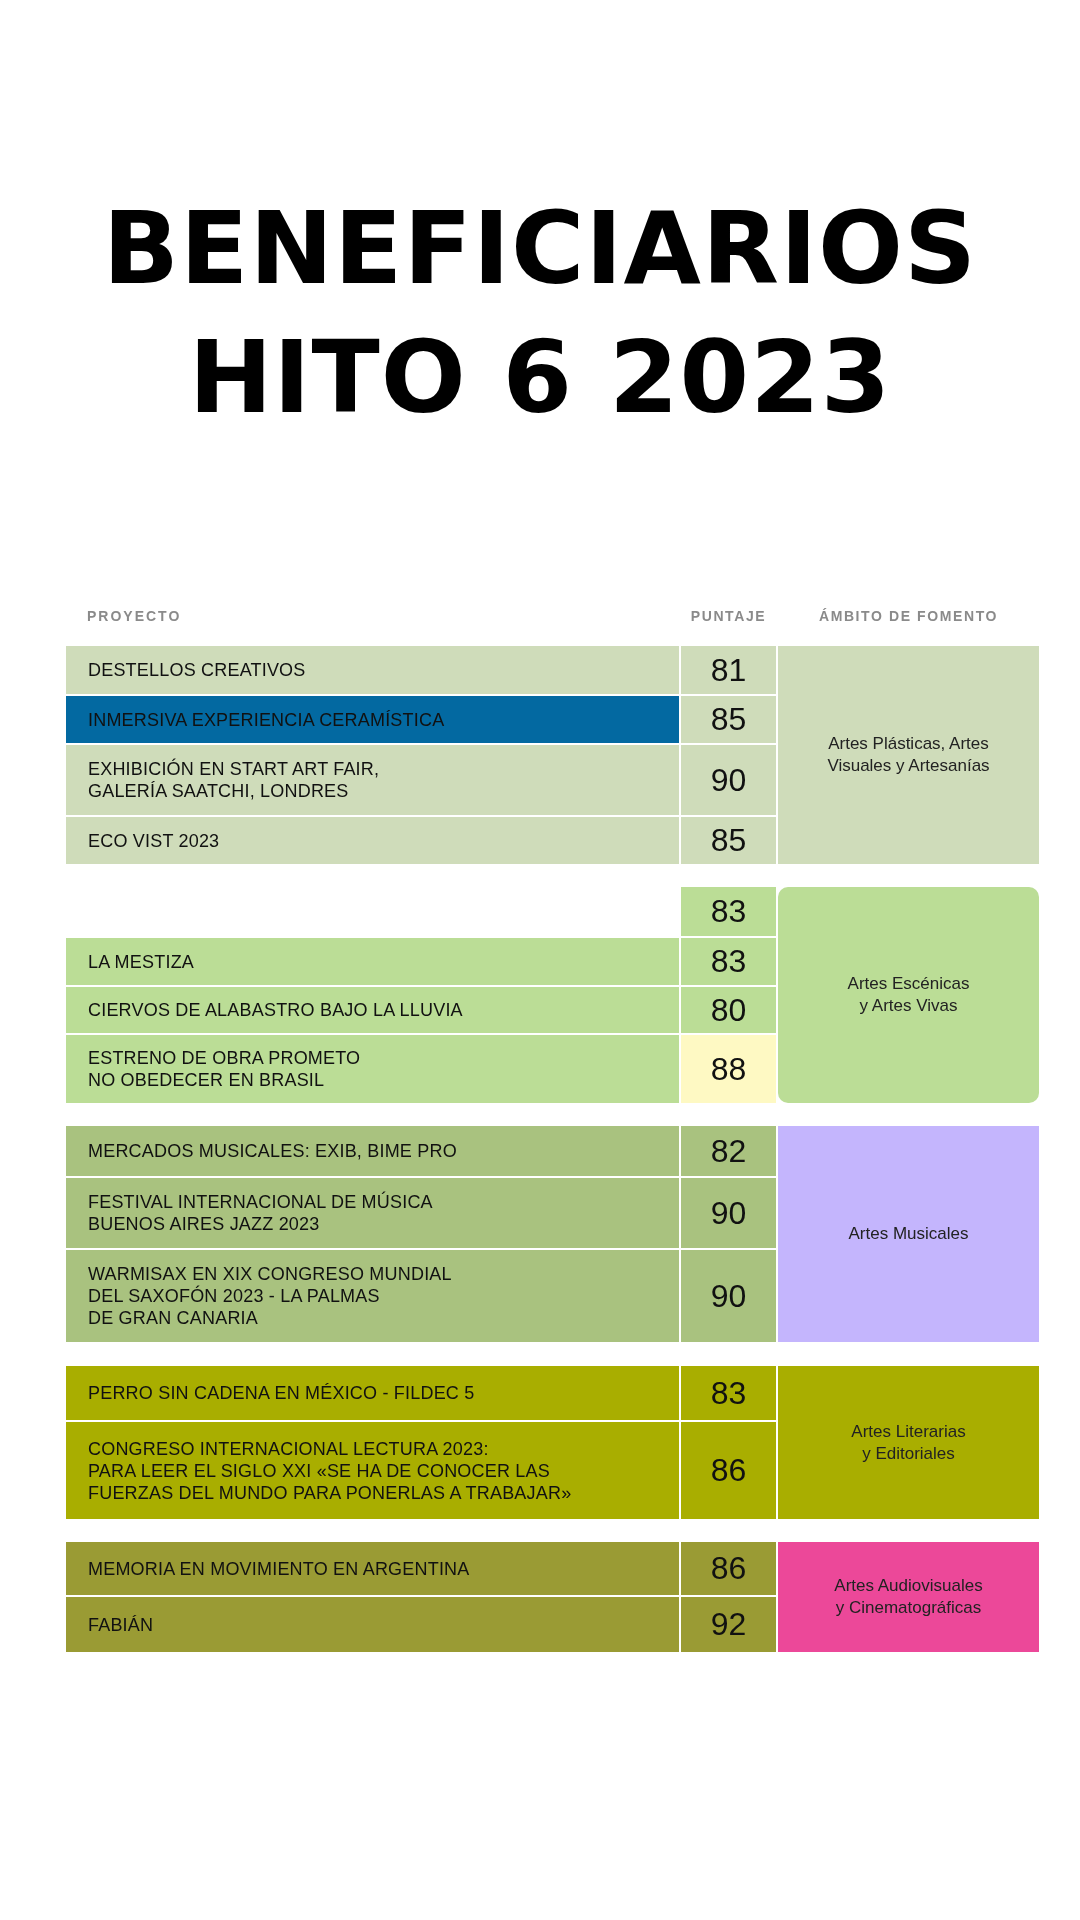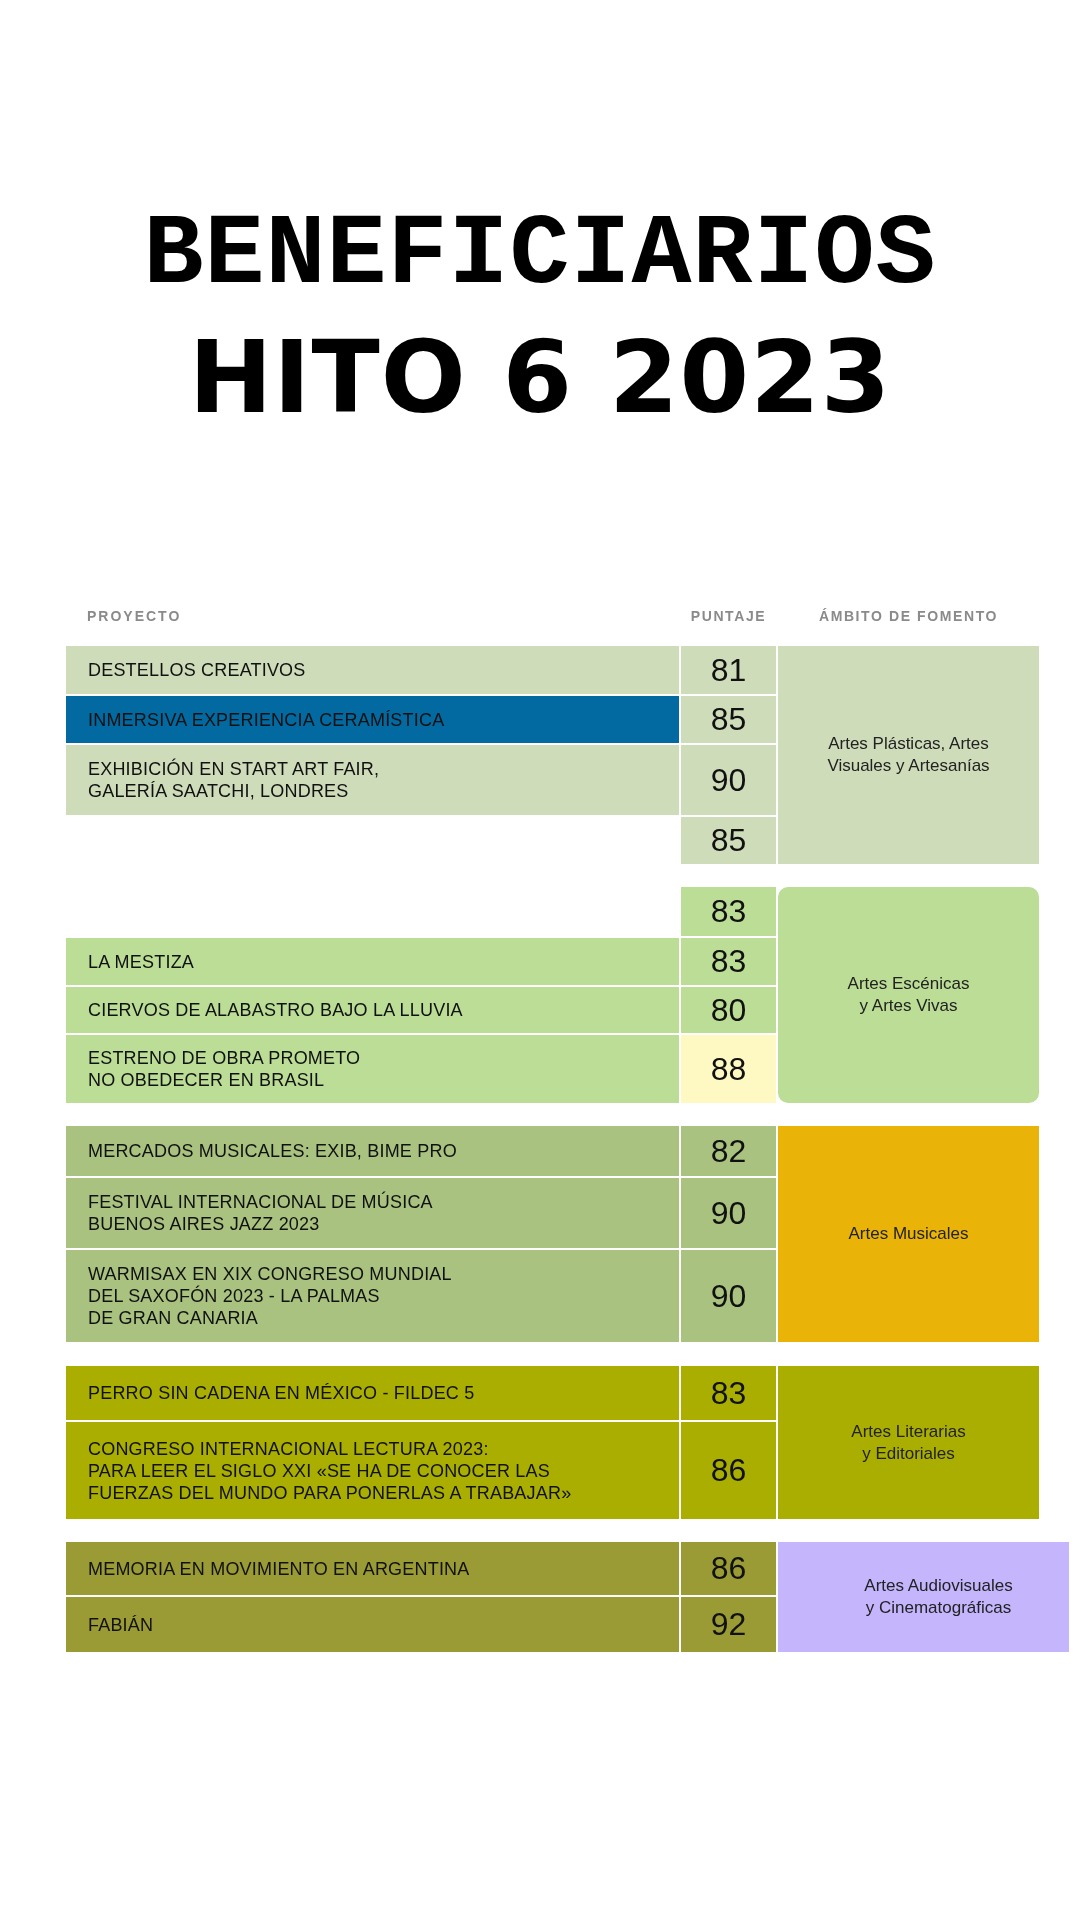--- a/index.html
+++ b/index.html
@@ -8,21 +8,21 @@
     position: relative; overflow: hidden;
     font-family: "Liberation Sans", "DejaVu Sans", sans-serif;
     color: #111111;
   }
   .title {
     position: absolute; left: 0; width: 1080px; text-align: center;
     font-family: "DejaVu Sans", "Liberation Sans", sans-serif;
     font-weight: bold; color: #000; letter-spacing: 1px;
     font-size: 100px; line-height: 100px; margin: 0;
   }
-  #title-line-1 { top: 206px; font-family: Liberation Mono, monospace; }
+  #title-line-1 { top: 199px; }
   #title-line-2 { top: 328px; }
 
   .col-header {
     position: absolute; top: 608px; font-size: 14px; font-weight: bold;
     color: #8a8a8a; letter-spacing: 2px;
   }
   #hdr-proyecto { left: 87px; }
   #hdr-puntaje { left: 681px; width: 95px; text-align: center; letter-spacing: 1.6px; }
   #hdr-ambito { left: 778px; width: 261px; text-align: center; letter-spacing: 1.6px; }
 
@@ -54,20 +54,21 @@
   <div class="row" style="top:50px;height:47px;">
     <div class="cell c-proj" style="background: #0369a1;">INMERSIVA EXPERIENCIA CERAMÍSTICA</div>
     <div class="cell c-score" style="background: rgb(207, 220, 186);">85</div>
   </div>
   <div class="row" style="top:99px;height:70px;">
     <div class="cell c-proj" style="background: rgb(207, 220, 186);">EXHIBICIÓN EN START ART FAIR,
 GALERÍA SAATCHI, LONDRES</div>
     <div class="cell c-score" style="background: rgb(207, 220, 186);">90</div>
   </div>
   <div class="row" style="top:171px;height:47px;">
+    <div class="cell c-proj" style="background: rgb(207, 220, 186);">ECO VIST 2023</div>
     <div class="cell c-score" style="background: rgb(207, 220, 186);">85</div>
   </div>
   <div class="ambito" style="background: rgb(207, 220, 186);">Artes Plásticas, Artes
 Visuales y Artesanías</div>
 </div>
 
 <div class="group" style="top:887px;height:216px;">
   <div class="row" style="top:0;height:49px;">
     <div class="cell c-score" style="background: rgb(187, 221, 150);">83</div>
   </div>
@@ -97,21 +98,21 @@
     <div class="cell c-proj" style="background: rgb(169, 194, 127);">FESTIVAL INTERNACIONAL DE MÚSICA
 BUENOS AIRES JAZZ 2023</div>
     <div class="cell c-score" style="background: rgb(169, 194, 127);">90</div>
   </div>
   <div class="row" style="top:124px;height:92px;">
     <div class="cell c-proj" style="background: rgb(169, 194, 127);">WARMISAX EN XIX CONGRESO MUNDIAL
 DEL SAXOFÓN 2023 - LA PALMAS
 DE GRAN CANARIA</div>
     <div class="cell c-score" style="background: rgb(169, 194, 127);">90</div>
   </div>
-  <div class="ambito" style="background: #eab308;">Artes Musicales</div>
+  <div class="ambito" style="background: #c4b5fd;">Artes Musicales</div>
 </div>
 
 <div class="group" style="top:1366px;height:153px;">
   <div class="row" style="top:0;height:54px;">
     <div class="cell c-proj" style="background: rgb(169, 174, 0);">PERRO SIN CADENA EN MÉXICO - FILDEC 5</div>
     <div class="cell c-score" style="background: rgb(169, 174, 0);">83</div>
   </div>
   <div class="row" style="top:56px;height:97px;">
     <div class="cell c-proj" style="background: rgb(169, 174, 0);">CONGRESO INTERNACIONAL LECTURA 2023:
 PARA LEER EL SIGLO XXI «SE HA DE CONOCER LAS
@@ -124,15 +125,15 @@
 
 <div class="group" style="top:1542px;height:110px;">
   <div class="row" style="top:0;height:53px;">
     <div class="cell c-proj" style="background: rgb(154, 155, 52);">MEMORIA EN MOVIMIENTO EN ARGENTINA</div>
     <div class="cell c-score" style="background: rgb(154, 155, 52);">86</div>
   </div>
   <div class="row" style="top:55px;height:55px;">
     <div class="cell c-proj" style="background: rgb(154, 155, 52);">FABIÁN</div>
     <div class="cell c-score" style="background: rgb(154, 155, 52);">92</div>
   </div>
-  <div class="ambito" style="background: #c4b5fd; padding-left: 30px;">Artes Audiovisuales
+  <div class="ambito" style="background: #ec4899;">Artes Audiovisuales
 y Cinematográficas</div>
 </div>
 
 </body></html>

